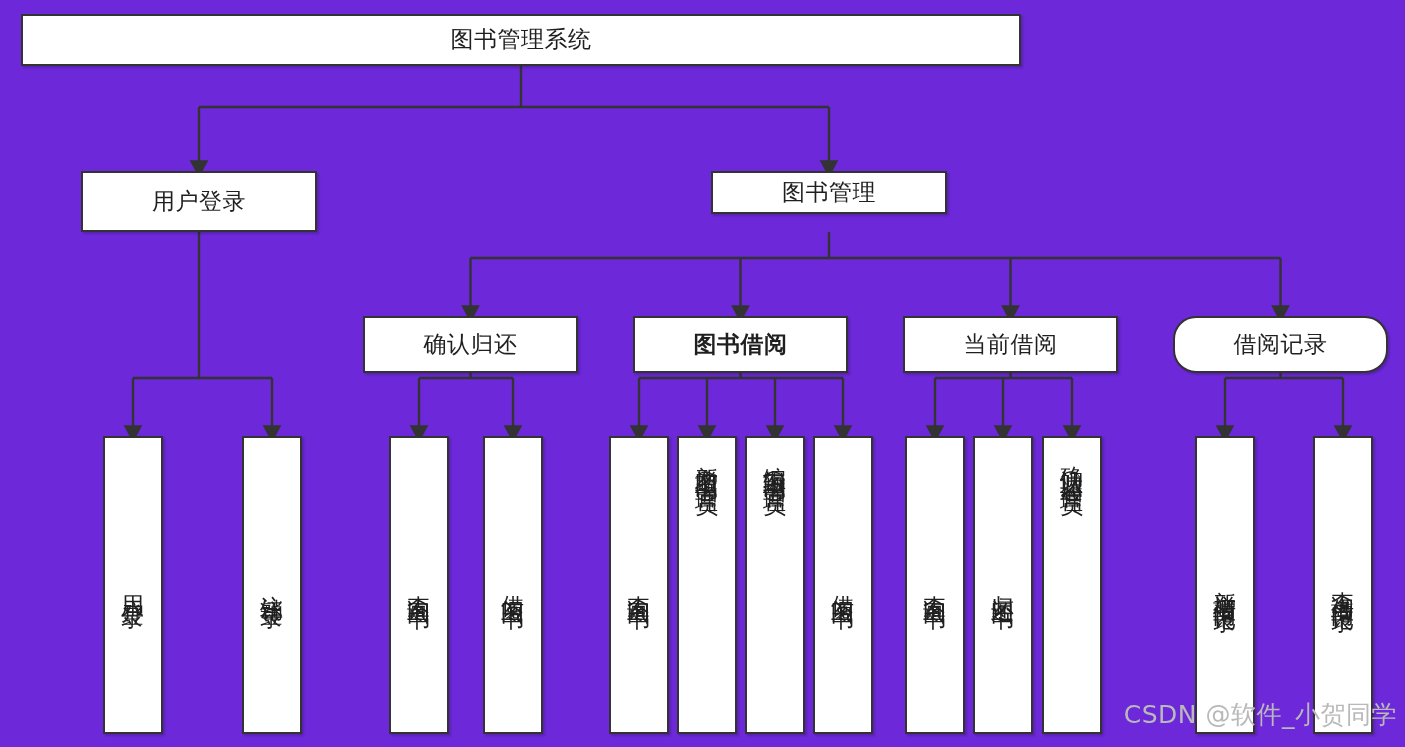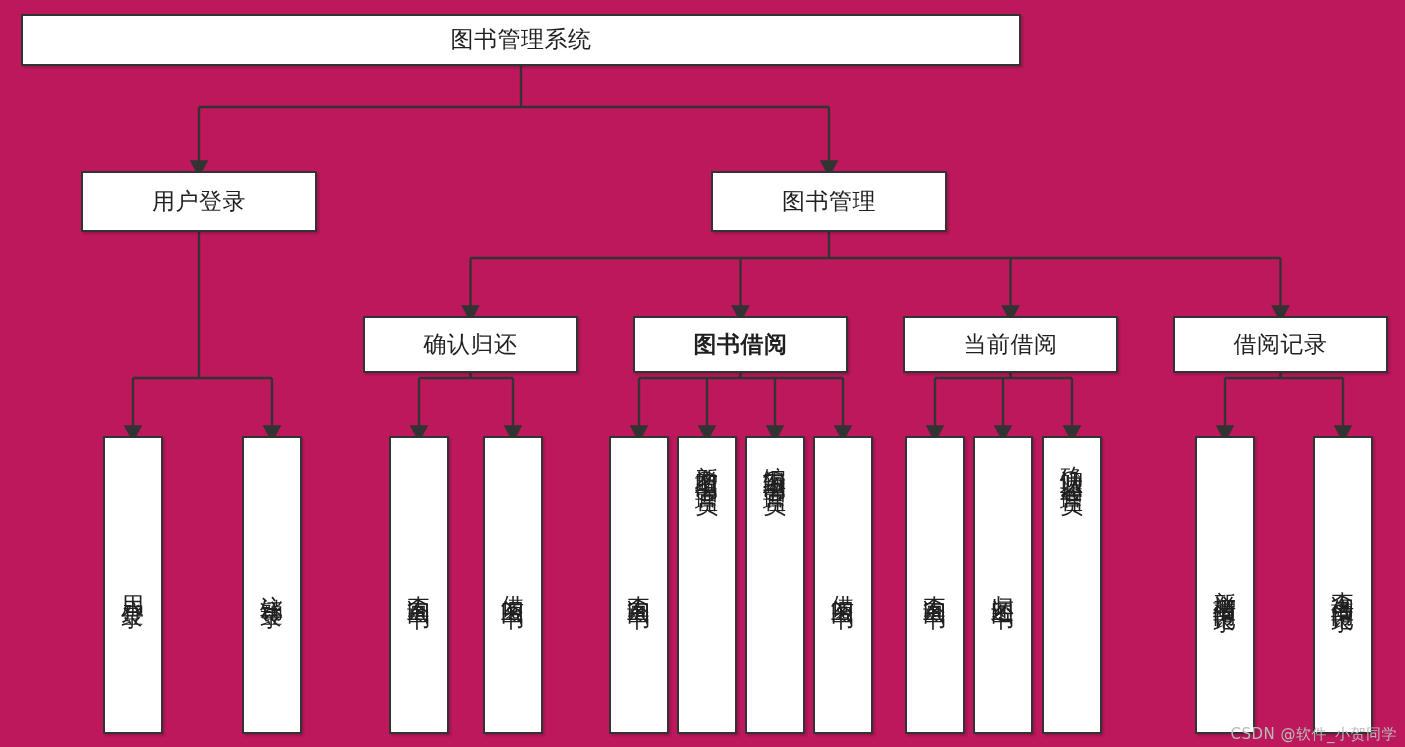--- a/index.html
+++ b/index.html
@@ -10,21 +10,21 @@
   body {
     width: 1405px;
     height: 747px;
     font-family: "DejaVu Sans", "Liberation Sans", sans-serif;
     overflow: hidden;
   }
   #diagram-root {
     position: relative;
     width: 1405px;
     height: 747px;
-    background: #be185d;
+    background: #6d28d9;
   }
   svg.diagram-canvas {
     position: absolute;
     top: 0;
     left: 0;
     width: 1405px;
     height: 747px;
   }
   .node-box {
     position: absolute;
@@ -57,22 +57,22 @@
     justify-content: center;
     padding-top: 10px;
   }
   .node-box.vertical.center-text {
     align-items: center;
     padding-top: 0;
   }
   .watermark {
     position: absolute;
     right: 8px;
-    bottom: 3px;
-    font-size: 15px;
+    bottom: 16px;
+    font-size: 25px;
     color: #b9b9b9;
     white-space: nowrap;
     letter-spacing: 0.5px;
     pointer-events: none;
   }
 </style>
 </head>
 <body>
 
 <div id="diagram-root">
@@ -120,33 +120,33 @@
       </g>
   </svg>
 
   <div id="node-layer">
       <div class="node-box" style="left: 21px; top: 14px; width: 1000px; height: 52px;">
         <span class="node-label-h">图书管理系统</span>
       </div>
       <div class="node-box" style="left: 81px; top: 171px; width: 236px; height: 61px;">
         <span class="node-label-h">用户登录</span>
       </div>
-      <div class="node-box" style="left: 711px; top: 171px; width: 236px; height: 61px;">
+      <div class="node-box" style="left: 711px; top: 171px; width: 236px; height: 43px;">
         <span class="node-label-h">图书管理</span>
       </div>
       <div class="node-box" style="left: 363px; top: 316px; width: 215px; height: 57px;">
         <span class="node-label-h">确认归还</span>
       </div>
       <div class="node-box" style="left: 633px; top: 316px; width: 215px; height: 57px; font-weight: bold;">
         <span class="node-label-h">图书借阅</span>
       </div>
       <div class="node-box" style="left: 903px; top: 316px; width: 215px; height: 57px; text-align: right;">
         <span class="node-label-h">当前借阅</span>
       </div>
-      <div class="node-box" style="left: 1173px; top: 316px; width: 215px; height: 57px;">
+      <div class="node-box" style="left: 1173px; top: 316px; width: 215px; height: 57px; border-radius: 23px;">
         <span class="node-label-h">借阅记录</span>
       </div>
       <div class="node-box vertical center-text" style="left: 103px; top: 436px; width: 60px; height: 298px;">
         <span class="node-label-v">用户登录</span>
       </div>
       <div class="node-box vertical center-text" style="left: 242px; top: 436px; width: 60px; height: 298px;">
         <span class="node-label-v">注销登录</span>
       </div>
       <div class="node-box vertical center-text" style="left: 389px; top: 436px; width: 60px; height: 298px;">
         <span class="node-label-v">查询图书</span>

